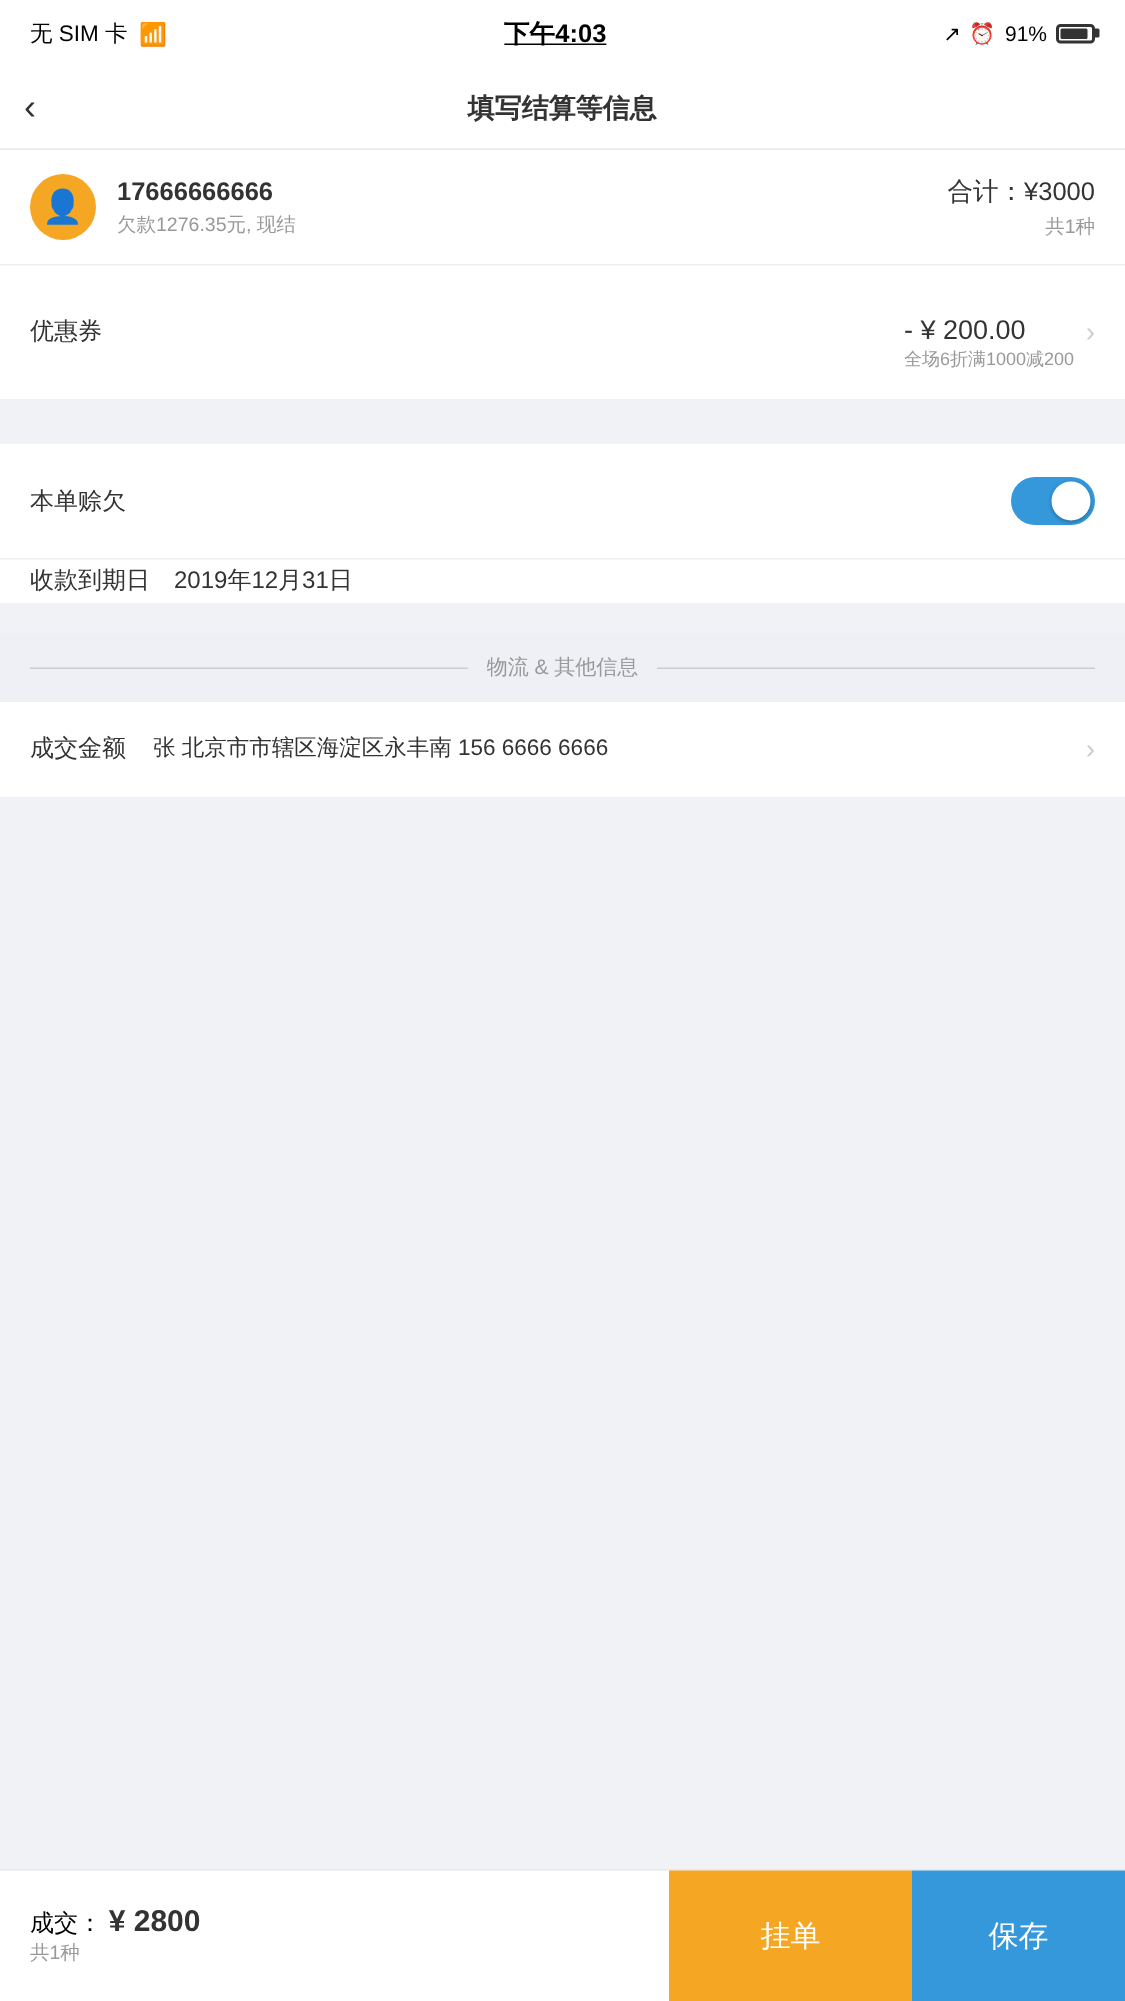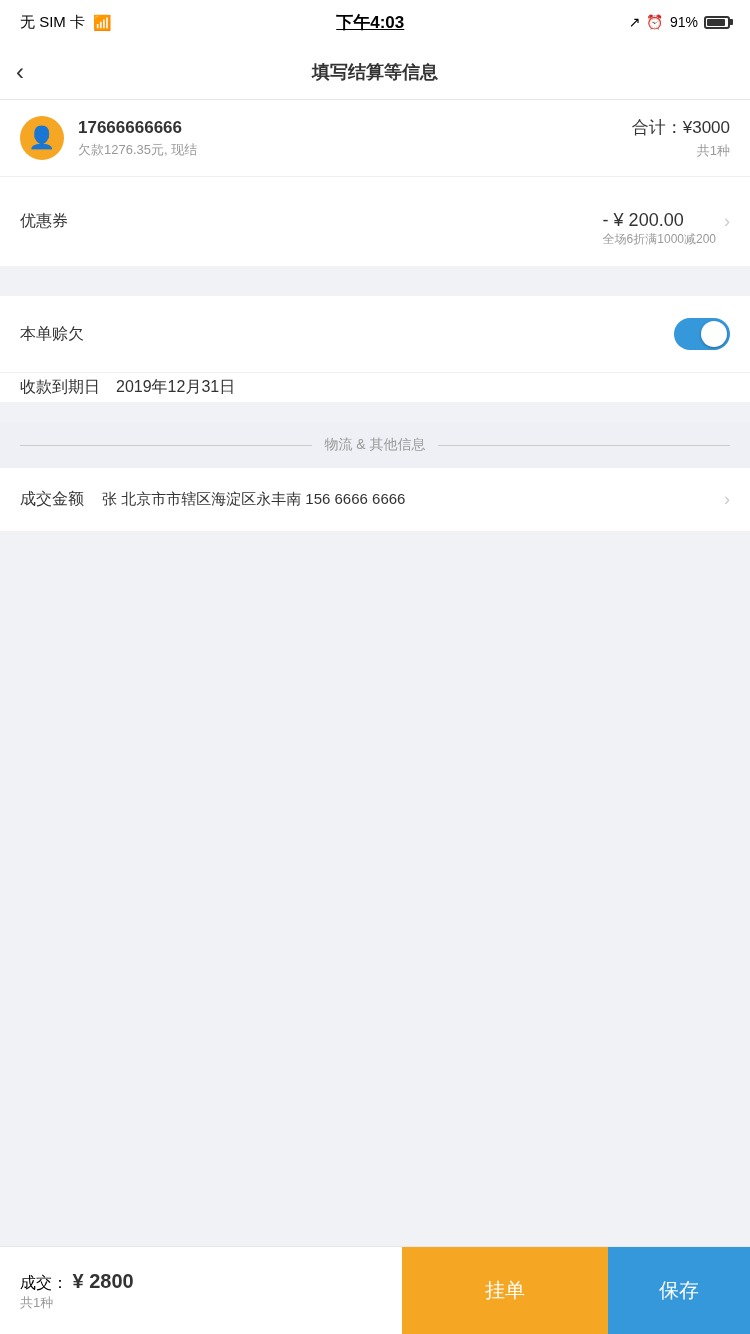--- a/index.html
+++ b/index.html
@@ -240,21 +240,21 @@
       border-top: 1px solid #e8e8e8;
     }
     .footer-summary {
       flex: 1;
       padding: 0 20px;
     }
     .footer-deal-amount { font-size: 20px; font-weight: 600; color: #333; }
     .footer-sub { font-size: 13px; color: #999; }
     .footer-btn-hang {
       height: 88px;
-      width: 206px;
+      width: 162px;
       background: #f5a623;
       display: flex;
       align-items: center;
       justify-content: center;
       font-size: 20px;
       color: #fff;
       font-weight: 500;
       cursor: pointer;
     }
     .footer-btn-save {

